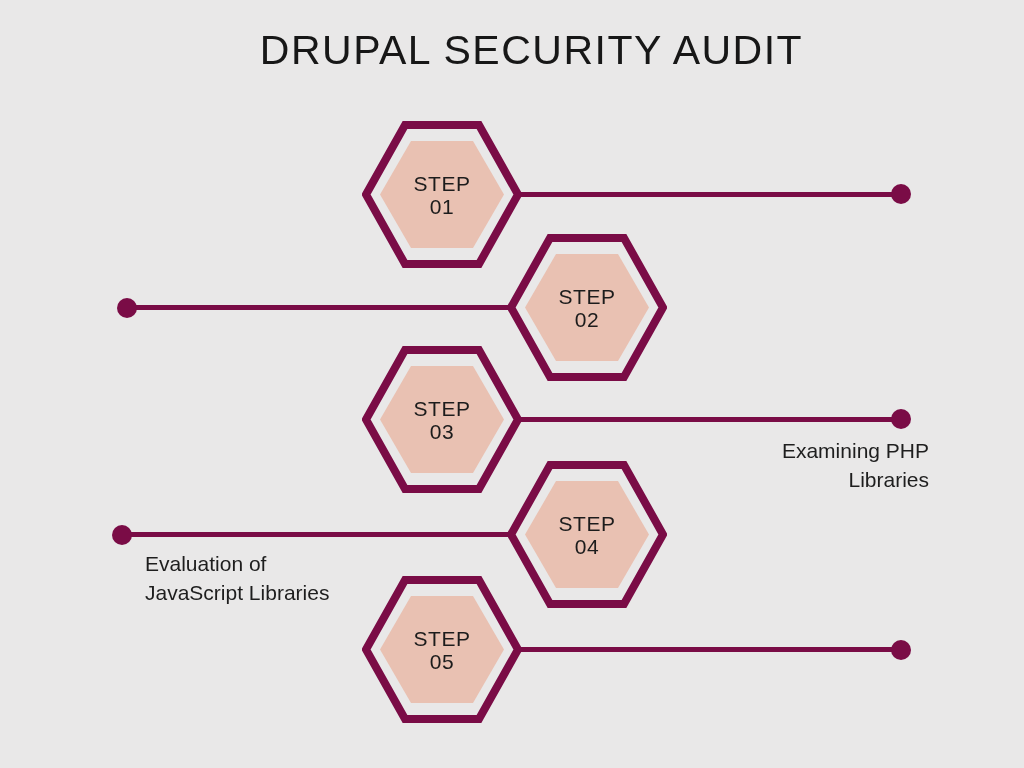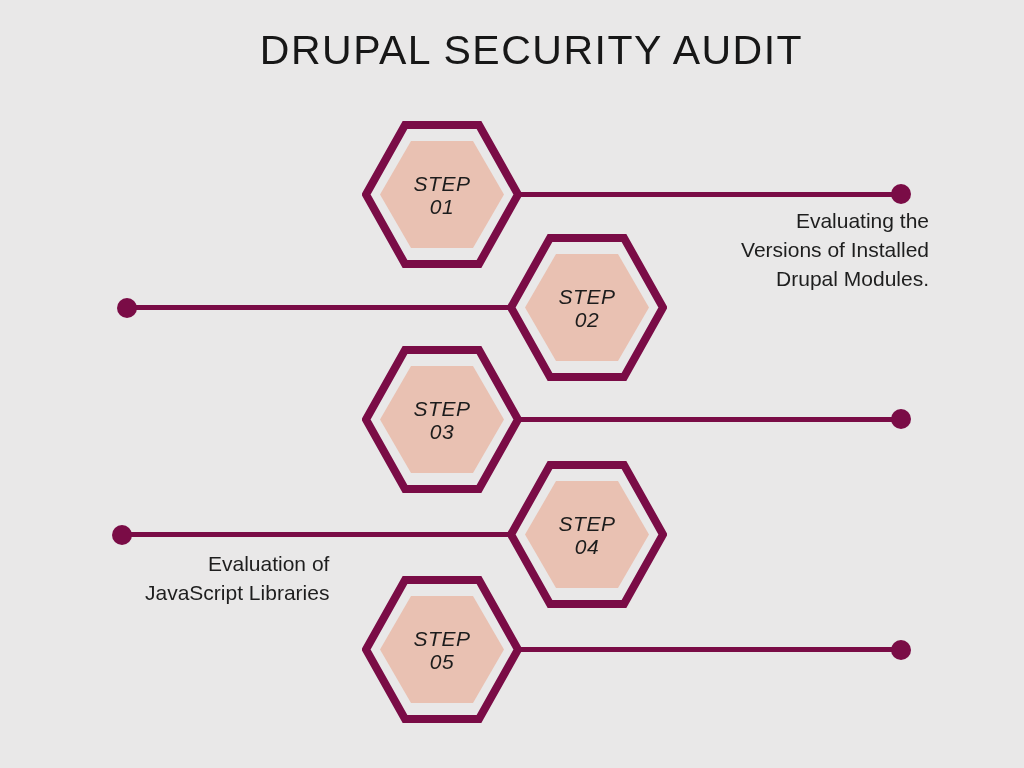--- a/index.html
+++ b/index.html
@@ -25,21 +25,20 @@
     font-weight: 500;
     letter-spacing: 1.5px;
     color: #171717;
   }
 
   
   .hex {
     position: absolute;
     width: 160px;
     height: 147px;
-    font-style: italic;
   }
   .hex svg { position: absolute; left: 0; top: 0; }
   .hex-label {
     position: absolute;
     left: 0; top: 0;
     width: 160px; height: 147px;
     display: flex;
     align-items: center;
     justify-content: center;
     text-align: center;
@@ -87,43 +86,40 @@
     font-size: 21px;
     line-height: 29px;
     color: #1e1e1e;
     white-space: pre-line;
   }
   .desc.right { text-align: right; right: 134px; }
   .desc.left  { text-align: left;  left: 145px; }
   .desc.t1 { top: 206px; }
   .desc.t2 { top: 320px; }
   .desc.t3 { top: 436px; }
-  .desc.t4 { top: 549px; text-align: right; }
+  .desc.t4 { top: 549px; }
   .desc.t5 { top: 663px; }
 </style>
 </head>
 <body>
 
 <div class="canvas">
 
   <h1 class="title">DRUPAL SECURITY AUDIT</h1>
 
   <div class="line l1"></div>
   <div class="dot d1"></div>
   <div class="hex s1">
     <svg width="160" height="147" viewBox="0 0 160 147">
       <polygon points="18,73.5 49,20 111,20 142,73.5 111,127 49,127" fill="#e9c1b2"></polygon>
       <polygon points="4,73.5 43,4 117,4 156,73.5 117,143 43,143" fill="none" stroke="#7a0c46" stroke-width="8"></polygon>
     </svg>
     <div class="hex-label">STEP
 01</div>
   </div>
-  <div class="desc right t1">Evaluating the
-Versions of Installed
-Drupal Modules.</div>
 
   <div class="line l2"></div>
   <div class="dot d2"></div>
   <div class="hex s2">
     <svg width="160" height="147" viewBox="0 0 160 147">
       <polygon points="18,73.5 49,20 111,20 142,73.5 111,127 49,127" fill="#e9c1b2"></polygon>
       <polygon points="4,73.5 43,4 117,4 156,73.5 117,143 43,143" fill="none" stroke="#7a0c46" stroke-width="8"></polygon>
     </svg>
     <div class="hex-label">STEP
 02</div>
@@ -132,20 +128,22 @@
   <div class="line l3"></div>
   <div class="dot d3"></div>
   <div class="hex s3">
     <svg width="160" height="147" viewBox="0 0 160 147">
       <polygon points="18,73.5 49,20 111,20 142,73.5 111,127 49,127" fill="#e9c1b2"></polygon>
       <polygon points="4,73.5 43,4 117,4 156,73.5 117,143 43,143" fill="none" stroke="#7a0c46" stroke-width="8"></polygon>
     </svg>
     <div class="hex-label">STEP
 03</div>
   </div>
+  <div class="desc right t3">Examining PHP
+Libraries</div>
 
   <div class="line l4"></div>
   <div class="dot d4"></div>
   <div class="hex s4">
     <svg width="160" height="147" viewBox="0 0 160 147">
       <polygon points="18,73.5 49,20 111,20 142,73.5 111,127 49,127" fill="#e9c1b2"></polygon>
       <polygon points="4,73.5 43,4 117,4 156,73.5 117,143 43,143" fill="none" stroke="#7a0c46" stroke-width="8"></polygon>
     </svg>
     <div class="hex-label">STEP
 04</div>

